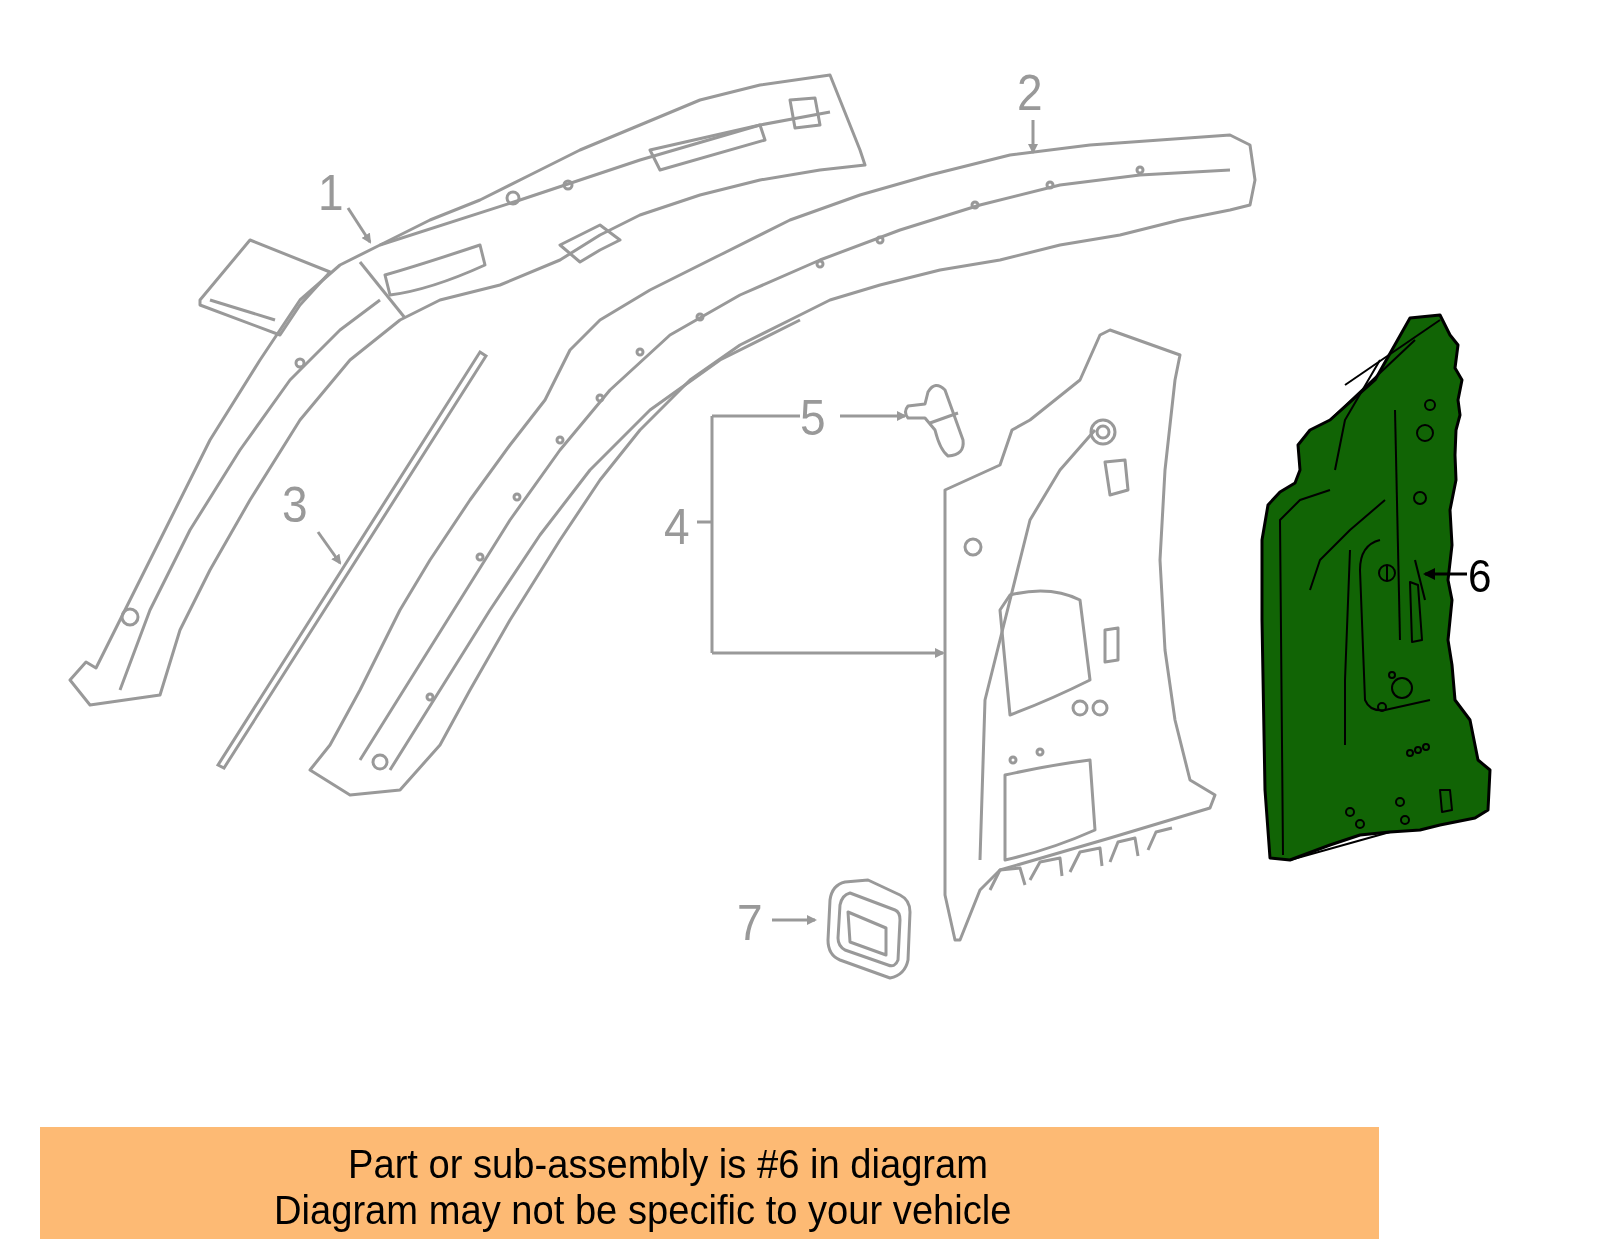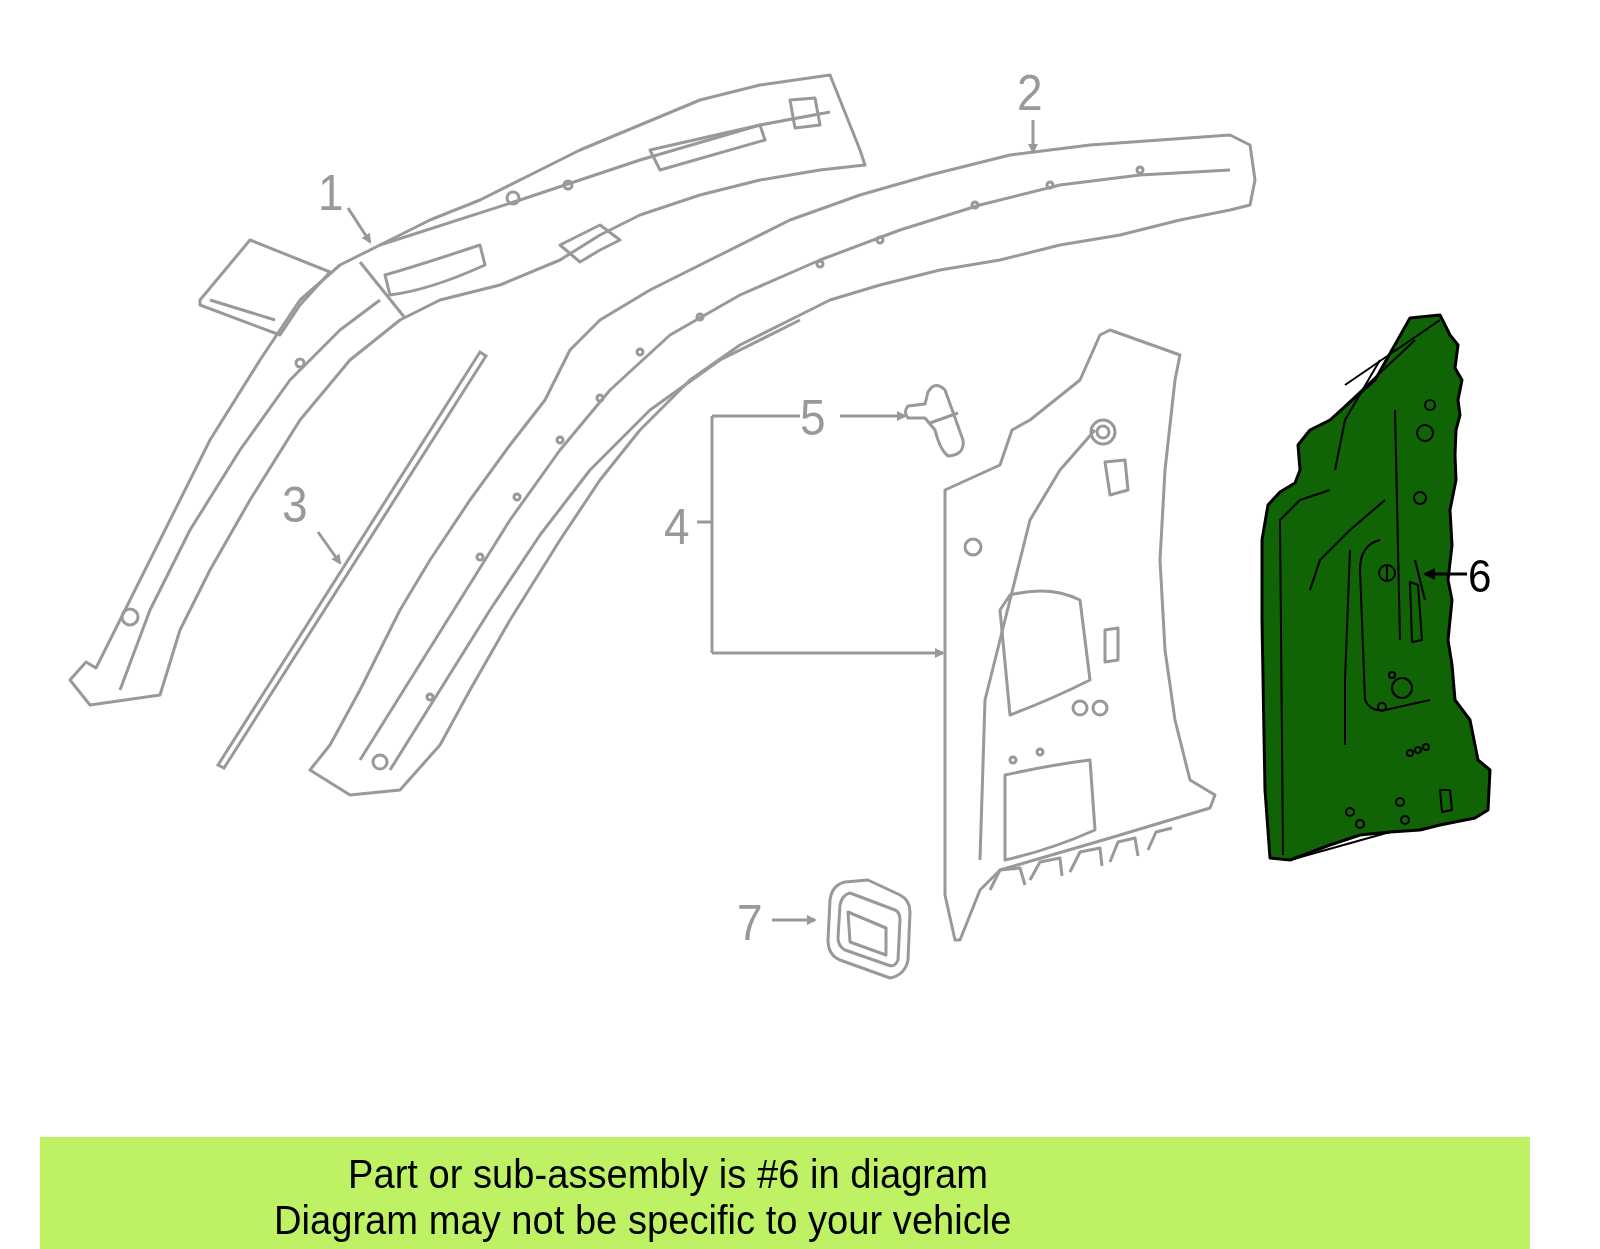--- a/index.html
+++ b/index.html
@@ -1,20 +1,20 @@
 <!DOCTYPE html>
 <html><head>
 <meta charset="utf-8">
 <style>
   html, body { margin: 0; padding: 0; background: #ffffff; }
   body { width: 1600px; height: 1249px; position: relative; overflow: hidden; font-family: "Liberation Sans", sans-serif; }
   #diagram { position: absolute; left: 0; top: 0; width: 1600px; height: 1100px; }
   .callout { position: absolute; font-family: "Liberation Sans", sans-serif; font-size: 50px; line-height: 1; color: #999999; transform: scaleX(0.92); transform-origin: left top; }
   .callout.active { color: #000000; }
-  #banner { position: absolute; left: 40px; top: 1127px; width: 1490px; height: 112px; background: #bef264; margin-top: 10px; }
+  #banner { position: absolute; left: 40px; top: 1127px; width: 1339px; height: 112px; background: #fdba74; }
   .banner-line { position: absolute; left: 0; width: 100%; color: #000; font-family: "Liberation Sans", sans-serif; font-size: 41px; line-height: 1; text-align: left; white-space: nowrap; transform: scaleX(0.93); transform-origin: left top; }
   #banner-line-1 { top: 17px; left: 308px; }
   #banner-line-2 { top: 63px; left: 234px; }
 </style>
 </head>
 <body>
 
 <svg id="diagram" viewBox="0 0 1600 1100" width="1600" height="1100" xmlns="http://www.w3.org/2000/svg">
   <defs>
     <marker id="arrow-grey" markerWidth="10" markerHeight="10" refX="8" refY="5" orient="auto" markerUnits="userSpaceOnUse">

